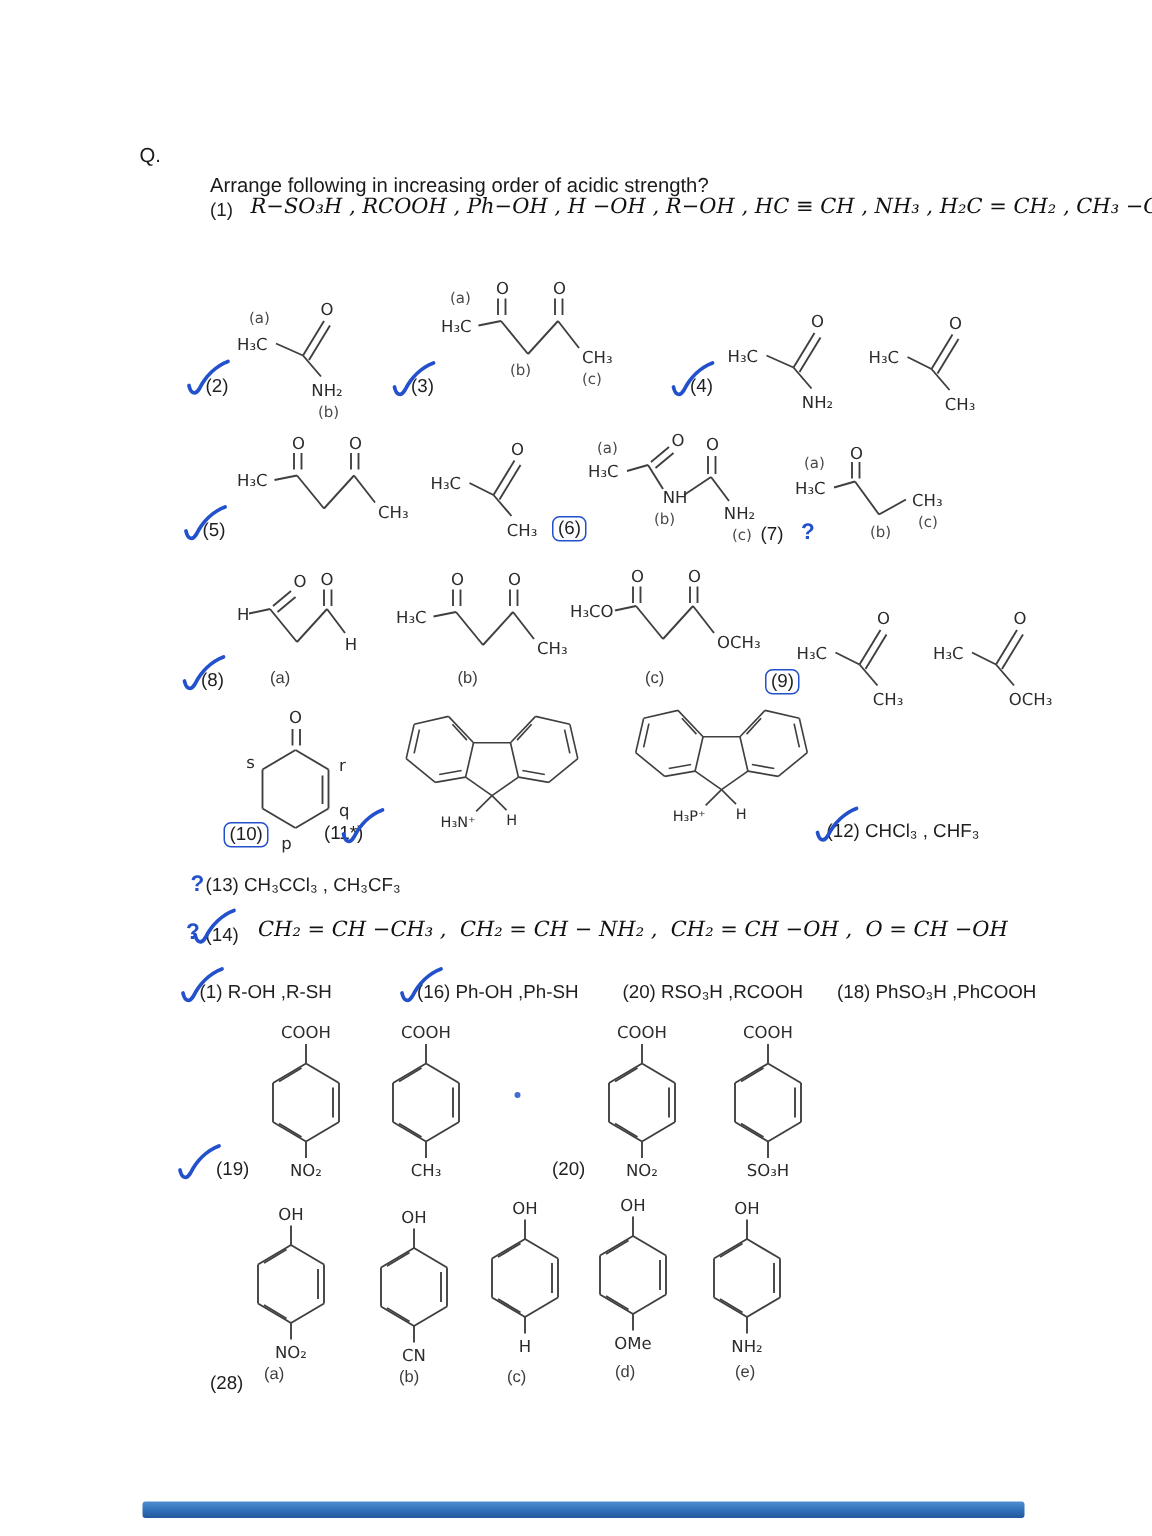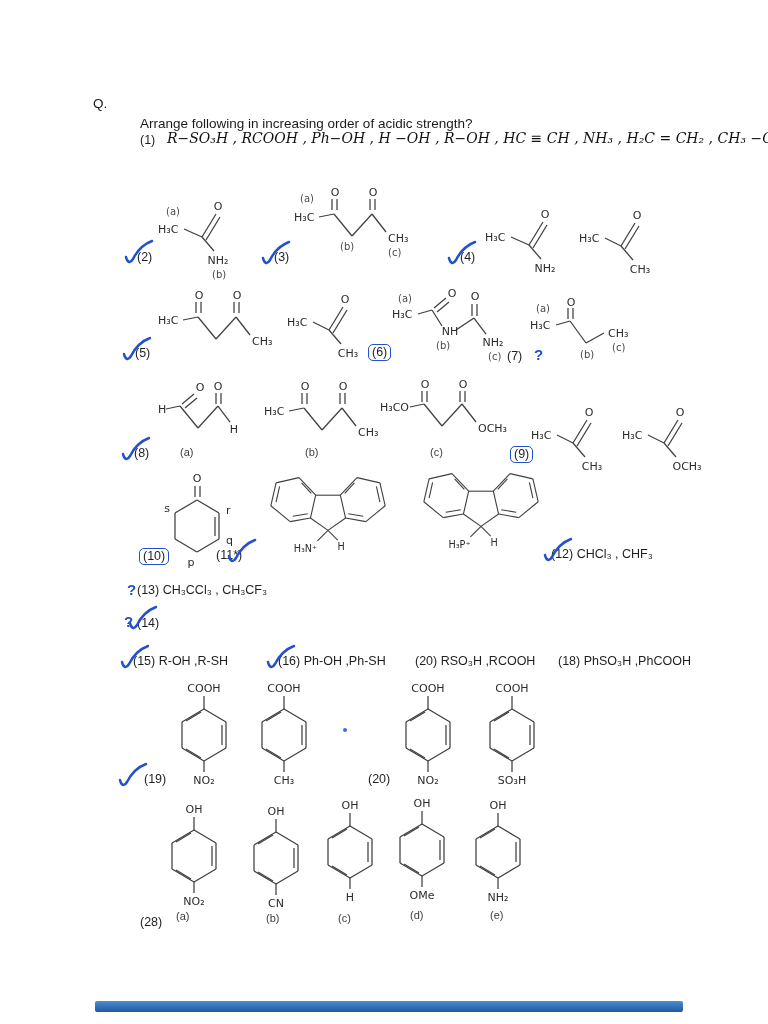--- a/index.html
+++ b/index.html
@@ -236,21 +236,21 @@
       <line x1="50" y1="86" x2="28" y2="73"></line>
       <line x1="28" y1="73" x2="28" y2="47"></line>
       <line x1="28" y1="47" x2="50" y2="34"></line>
       <line x1="68" y1="51" x2="68" y2="70"></line>
       <text x="50" y="16" text-anchor="middle">O</text>
       <text x="20" y="46" text-anchor="middle">s</text>
       <text x="79" y="48" text-anchor="start">r</text>
       <text x="79" y="78" text-anchor="start">q</text>
       <text x="44" y="100" text-anchor="middle">p</text>
     </svg>
-  <span class="abs num numbox" style="left:139px;top:548px;">(10)</span>
+  <span class="abs num numbox" style="left:149px;top:548px;">(10)</span>
 
   <svg class="mol" style="left:262px;top:460px;" viewBox="0 0 150 112" width="132" height="98.56">
       <line x1="75" y1="80" x2="55" y2="66"></line>
       <line x1="55" y1="66" x2="61" y2="40"></line>
       <line x1="61" y1="40" x2="89" y2="40"></line>
       <line x1="89" y1="40" x2="95" y2="66"></line>
       <line x1="95" y1="66" x2="75" y2="80"></line>
       <line x1="61" y1="40" x2="42" y2="20"></line>
       <line x1="42" y1="20" x2="16" y2="26"></line>
       <line x1="16" y1="26" x2="10" y2="52"></line>
@@ -307,25 +307,26 @@
   <span class="abs txt" style="left:551px;top:547px;">(12) CHCl₃ , CHF₃</span>
   <svg class="chk" style="left:543px;top:538px;" width="30" height="26" viewBox="0 0 30 26">
       <path d="M2,17 C3,22 6,24 9,19 C13,11 20,4 28,1"></path>
     </svg>
 
   <span class="qmark" style="left:127px;top:581px;">?</span>
   <span class="abs txt" style="left:137px;top:583px;">(13) CH₃CCl₃ , CH₃CF₃</span>
 
   <span class="qmark" style="left:124px;top:613px;">?</span>
   <span class="abs txt" style="left:137px;top:616px;">(14)</span>
+  <span class="abs math" style="left:172px;top:612px;">CH₂ = CH −CH₃ ,  CH₂ = CH − NH₂ ,  CH₂ = CH −OH ,  O = CH −OH</span>
   <svg class="chk" style="left:128px;top:606px;" width="30" height="26" viewBox="0 0 30 26">
       <path d="M2,17 C3,22 6,24 9,19 C13,11 20,4 28,1"></path>
     </svg>
 
-  <span class="abs txt" style="left:133px;top:654px;">(15) R-OH ,R-SH</span>
+  <span class="abs txt" style="left:133px;top:654px;">(1) R-OH ,R-SH</span>
   <svg class="chk" style="left:120px;top:645px;" width="30" height="26" viewBox="0 0 30 26">
       <path d="M2,17 C3,22 6,24 9,19 C13,11 20,4 28,1"></path>
     </svg>
   <span class="abs txt" style="left:278px;top:654px;text-align:center;">(16) Ph-OH ,Ph-SH</span>
   <svg class="chk" style="left:266px;top:645px;" width="30" height="26" viewBox="0 0 30 26">
       <path d="M2,17 C3,22 6,24 9,19 C13,11 20,4 28,1"></path>
     </svg>
   <span class="abs txt" style="left:415px;top:654px;">(20) RSO₃H ,RCOOH</span>
   <span class="abs txt" style="left:558px;top:654px;">(18) PhSO₃H ,PhCOOH</span>
 

